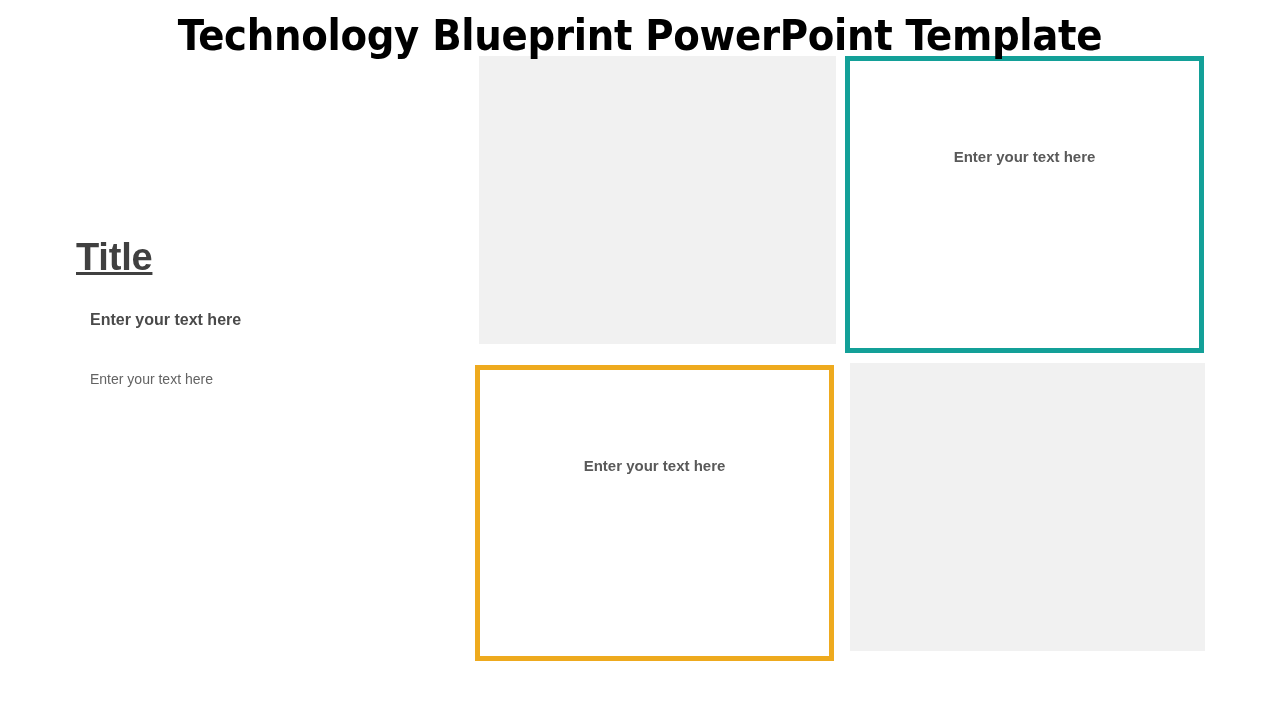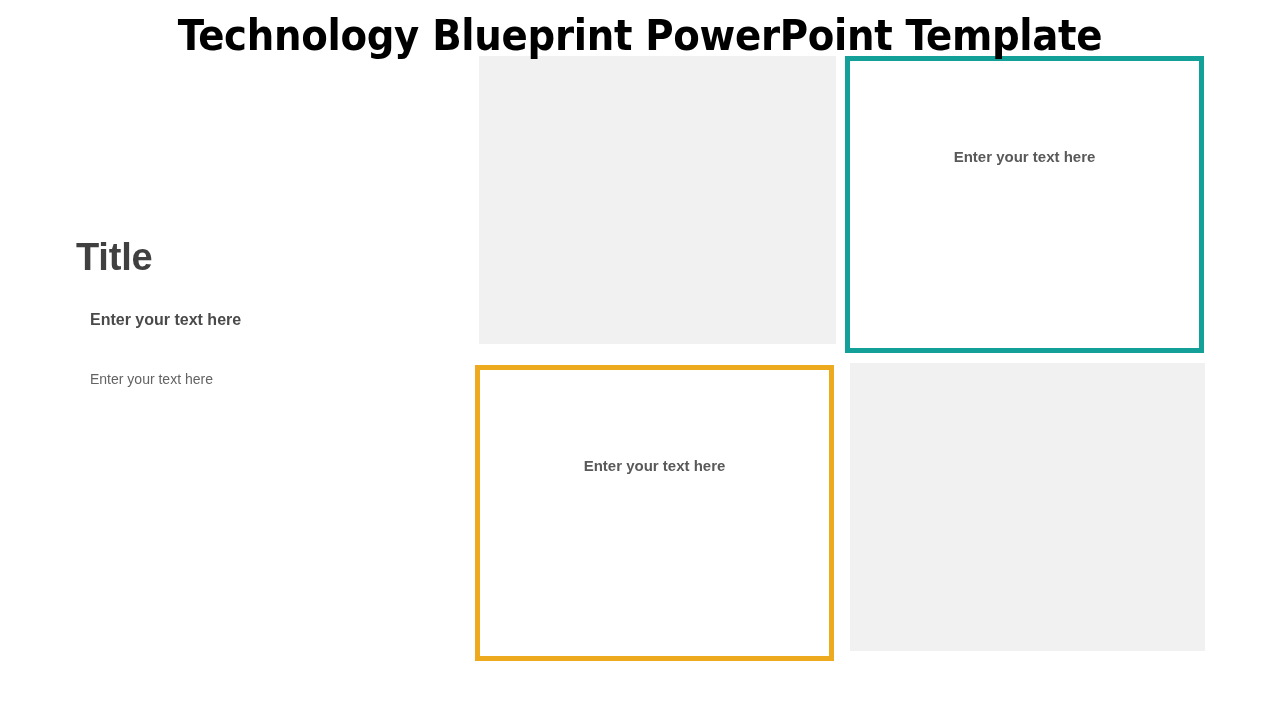--- a/index.html
+++ b/index.html
@@ -47,20 +47,21 @@
     top: 234px;
     width: 350px;
   }
   .left-title {
     font-size: 38px;
     line-height: 46px;
     font-weight: bold;
     color: #404040;
     margin: 0;
     letter-spacing: -0.2px;
+    text-decoration: underline;
   }
   .left-sub {
     margin: 0;
     padding-left: 14px;
     font-size: 16px;
     line-height: 22px;
     font-weight: bold;
     color: #4a4a4a;
     position: absolute;
     top: 75px;

